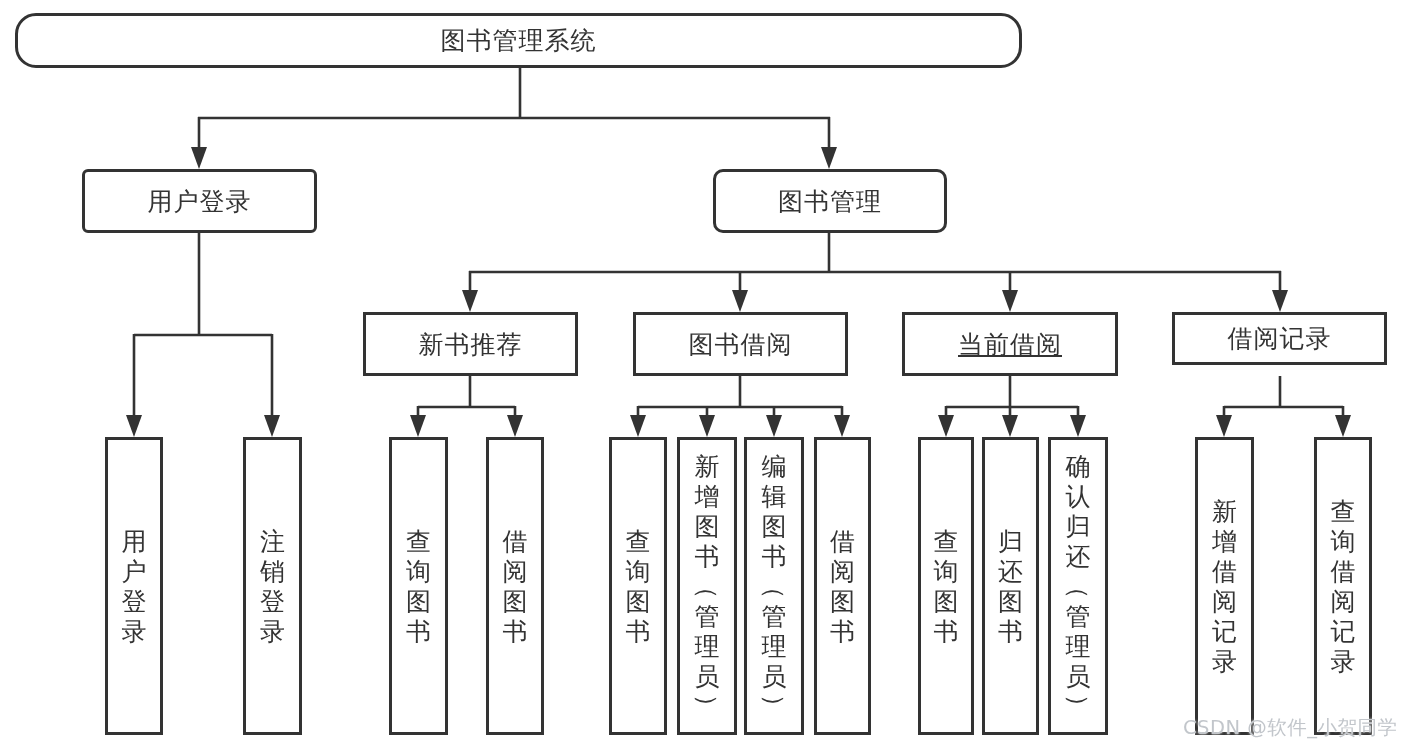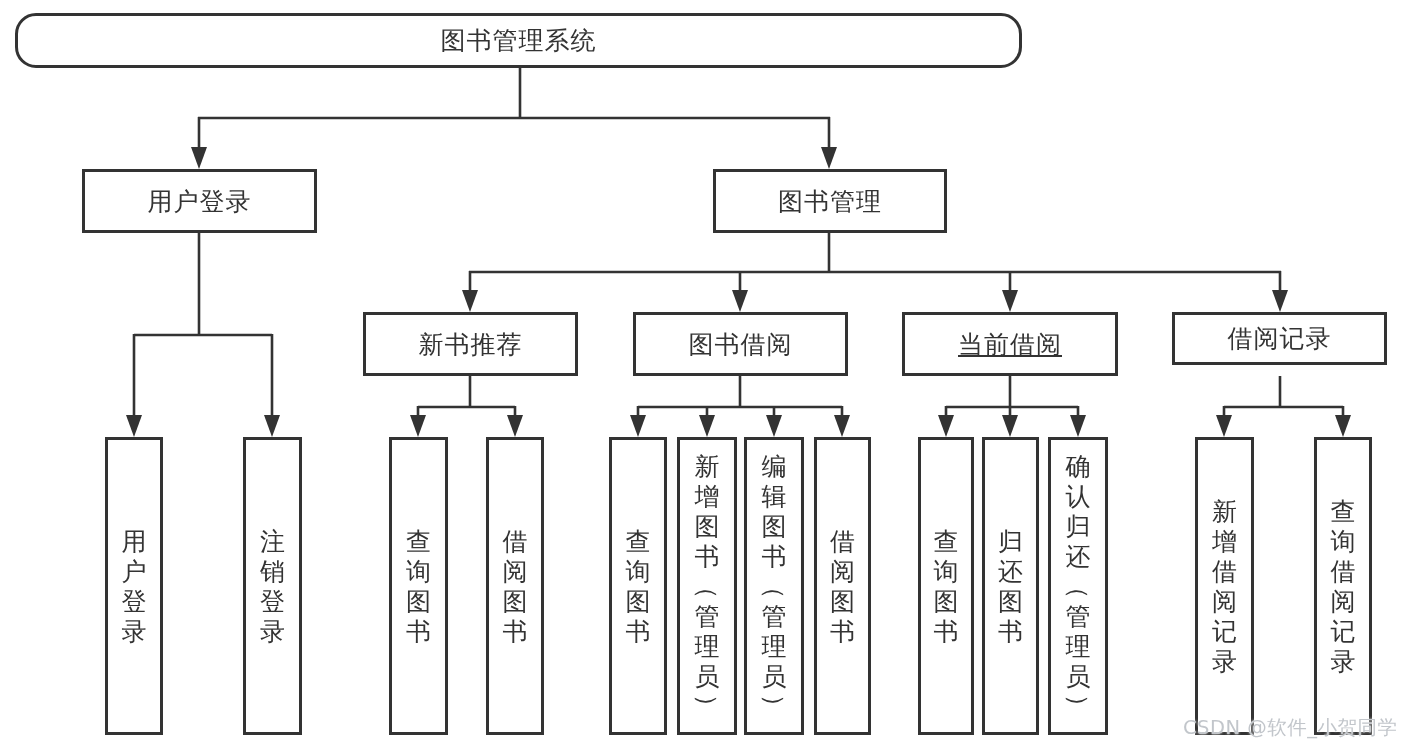--- a/index.html
+++ b/index.html
@@ -116,24 +116,24 @@
       <polygon points="1002,415 1018,415 1010,437" fill="#333333"></polygon>
       <polygon points="1070,415 1086,415 1078,437" fill="#333333"></polygon>
       <polygon points="1216,415 1232,415 1224,437" fill="#333333"></polygon>
       <polygon points="1335,415 1351,415 1343,437" fill="#333333"></polygon>
     </svg>
 
   <div class="node" style="left:15px; top:13px; width:1007px; height:55px;border-radius:21px;">
     <span class="h-label">图书管理系统</span>
   </div>
 
-  <div class="node" style="left:82px; top:169px; width:235px; height:64px;">
+  <div class="node" style="left:82px; top:169px; width:235px; height:64px;border-radius:6px;">
     <span class="h-label">用户登录</span>
   </div>
-  <div class="node" style="left:713px; top:169px; width:234px; height:64px;">
+  <div class="node" style="left:713px; top:169px; width:234px; height:64px;border-radius:10px;">
     <span class="h-label">图书管理</span>
   </div>
 
   <div class="node" style="left:363px; top:312px; width:215px; height:64px;">
     <span class="h-label">新书推荐</span>
   </div>
   <div class="node" style="left:633px; top:312px; width:215px; height:64px;">
     <span class="h-label">图书借阅</span>
   </div>
   <div class="node" style="left:902px; top:312px; width:216px; height:64px;text-decoration:underline;">

